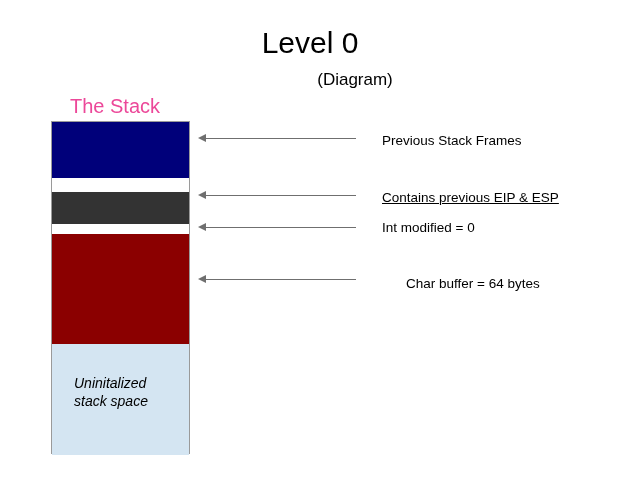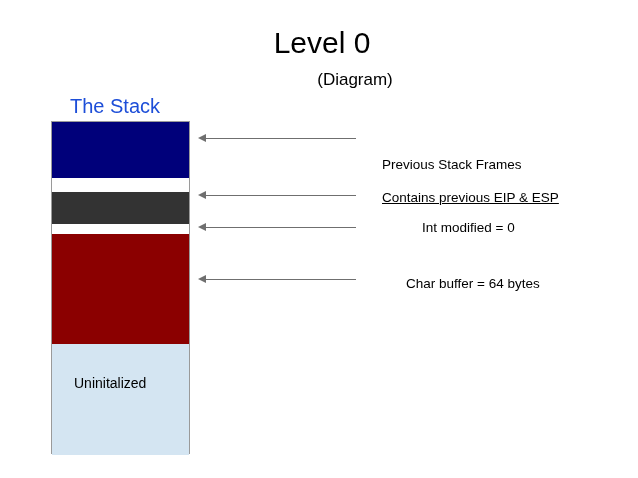--- a/index.html
+++ b/index.html
@@ -21,53 +21,53 @@
   }
   #title {
     position: absolute;
     left: 0;
     top: 26px;
     width: 620px;
     text-align: center;
     font-size: 30px;
     color: #000000;
     letter-spacing: 0px;
-    padding-left: 12px;
   }
   #subtitle {
     position: absolute;
     left: 0;
     top: 70px;
     width: 638px;
     text-align: center;
     font-size: 17px;
     color: #000000;
     padding-left: 36px;
   }
   #stack-label {
     position: absolute;
     left: 70px;
     top: 95px;
     font-size: 20px;
-    color: #1d4ed8;
+    color: #ec4899;
   }
   .stack-col {
     position: absolute;
     left: 51px;
     top: 121px;
     width: 139px;
     height: 333px;
     border: 1px solid #9a9a9a;
     box-sizing: border-box;
   }
   .seg {
     position: absolute;
     left: 0;
     width: 100%;
     box-sizing: border-box;
+    font-style: italic;
   }
   .seg-prev {
     top: 0;
     height: 56px;
     background: #00007a;
   }
   .seg-gap1 {
     top: 56px;
     height: 14px;
     background: #ffffff;
@@ -126,43 +126,44 @@
     position: absolute;
     font-size: 13.5px;
     color: #000000;
     white-space: nowrap;
   }
   #arrow-prev { left: 198px; top: 133px; width: 158px; }
   #arrow-eip  { left: 198px; top: 190px; width: 158px; }
   #arrow-int  { left: 198px; top: 222px; width: 158px; }
   #arrow-buf  { left: 198px; top: 274px; width: 158px; }
 
-  #note-prev { left: 382px; top: 133px; margin-top: 24px; }
+  #note-prev { left: 382px; top: 133px; }
   #note-eip  { left: 382px; top: 190px; text-decoration: underline; }
-  #note-int  { left: 382px; top: 220px; margin-left: 40px; }
+  #note-int  { left: 382px; top: 220px; }
   #note-buf  { left: 382px; top: 276px; margin-left: 24px; }
 </style>
 </head>
 <body>
 
 <div class="page">
 
   <div id="title">Level 0</div>
   <div id="subtitle">(Diagram)</div>
   <div id="stack-label">The Stack</div>
 
   <div class="stack-col">
     <div class="seg seg-prev"></div>
     <div class="seg seg-gap1"></div>
     <div class="seg seg-eip"></div>
     <div class="seg seg-gap2"></div>
     <div class="seg seg-red"></div>
     <div class="seg seg-unused">
       <div class="seg-text">
         <div>Uninitalized</div>
+        <div>stack space</div>
       </div>
     </div>
   </div>
 
   <div class="arrow" id="arrow-prev">
     <div class="head"></div>
     <div class="line"></div>
   </div>
   <div class="arrow" id="arrow-eip">
     <div class="head"></div>

